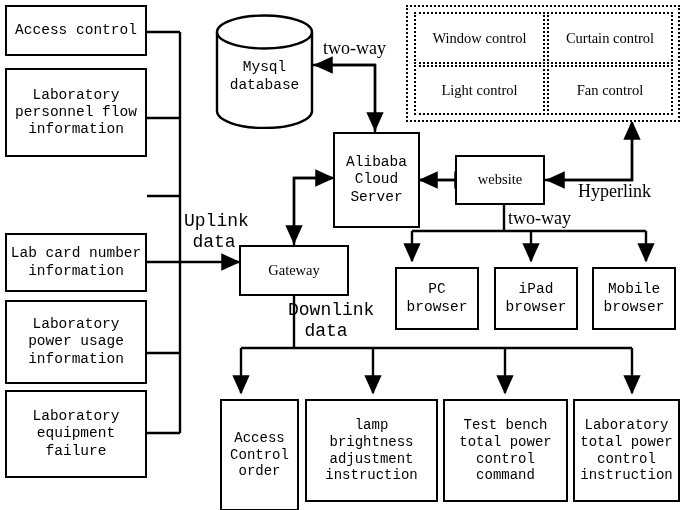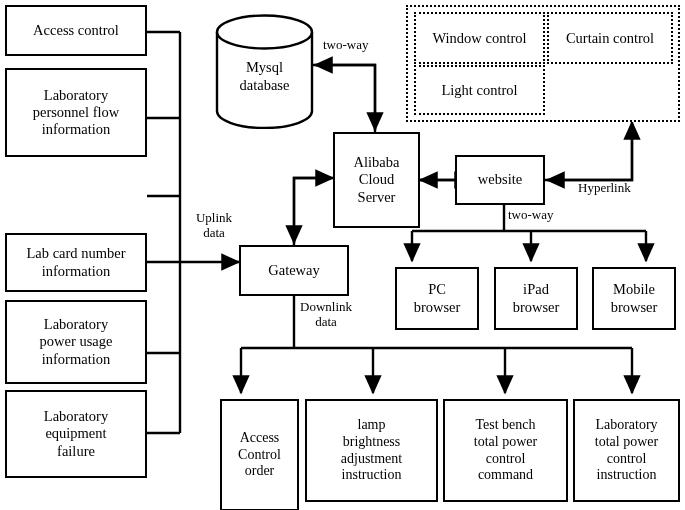--- a/index.html
+++ b/index.html
@@ -7,28 +7,28 @@
           font-family:"Liberation Serif","DejaVu Serif",serif;overflow:hidden;}
   svg#wires{position:absolute;left:0;top:0;width:685px;height:510px;}
   .node{position:absolute;box-sizing:border-box;border:2px solid #000;background:#fff;
         display:flex;align-items:center;justify-content:center;text-align:center;
         font-size:14.5px;color:#000;line-height:1.18;padding:2px;}
   .node.small{font-size:14px;}
   .dashouter{position:absolute;box-sizing:border-box;border:2px dotted #000;background:#fff;}
   .dashcell{position:absolute;box-sizing:border-box;border:2px dotted #000;background:#fff;
             display:flex;align-items:center;justify-content:center;text-align:center;
             font-size:14.5px;color:#000;}
-  .edge-label{position:absolute;font-size:13px;color:#000;line-height:1.15;
+  .edge-label{position:absolute;font-size:18px;color:#000;line-height:1.15;
               text-align:center;white-space:nowrap;background:transparent;}
   .cyl{position:absolute;}
   .cyl .cyl-text{position:absolute;left:0;top:0;width:100%;height:100%;
                  display:flex;flex-direction:column;align-items:center;justify-content:center;
                  font-size:14.5px;color:#000;line-height:1.2;text-align:center;padding-top:10px;
                  box-sizing:border-box;}
-  .ln{display:block;}
+  .ln{display:block;font-family:Liberation Mono, monospace;}
 </style>
 </head>
 <body>
 
 <div id="canvas">
 
   <svg id="wires" viewBox="0 0 685 510" xmlns="http://www.w3.org/2000/svg">
     <defs>
       <marker id="ah" markerWidth="9" markerHeight="9" refX="7.4" refY="3.6" orient="auto" markerUnits="strokeWidth">
         <path d="M0,0 L8,3.6 L0,7.2 z" fill="#000"></path>
@@ -137,20 +137,23 @@
   <div class="dashouter" style="left:406px;top:5px;width:274px;height:117px;"></div>
   <div class="dashcell" style="left:414px;top:12px;width:131px;height:52px;">
     <span>Window control</span>
   </div>
   <div class="dashcell" style="left:547px;top:12px;width:126px;height:52px;">
     <span>Curtain control</span>
   </div>
   <div class="dashcell" style="left:414px;top:65px;width:131px;height:50px;">
     <span>Light control</span>
   </div>
+  <div class="dashcell" style="left:547px;top:65px;width:126px;height:50px;">
+    <span>Fan control</span>
+  </div>
 
   <div class="node" style="left:395px;top:267px;width:84px;height:63px;">
     <span>
       <span class="ln">PC</span>
       <span class="ln">browser</span>
     </span>
   </div>
   <div class="node" style="left:494px;top:267px;width:84px;height:63px;">
     <span>
       <span class="ln">iPad</span>

